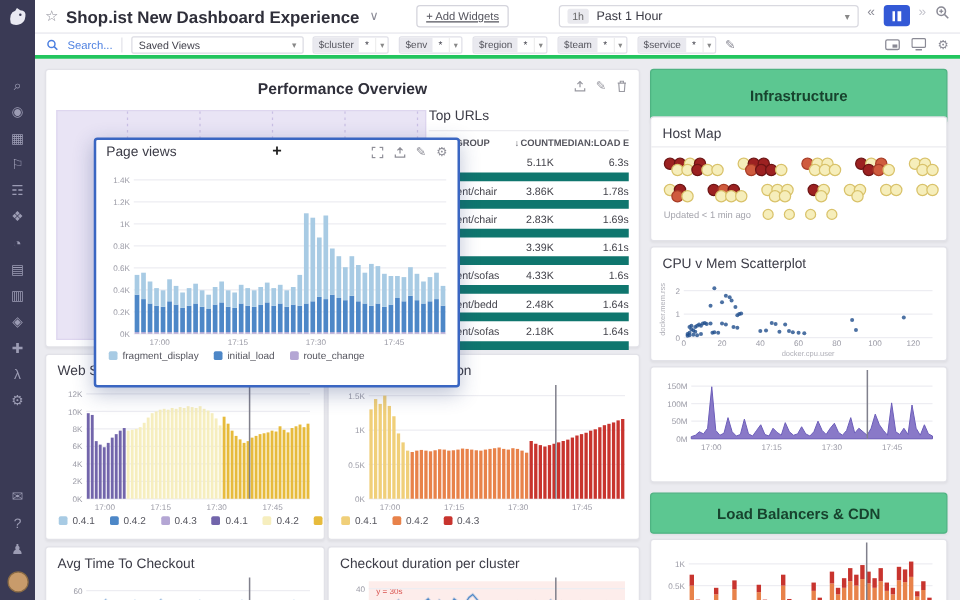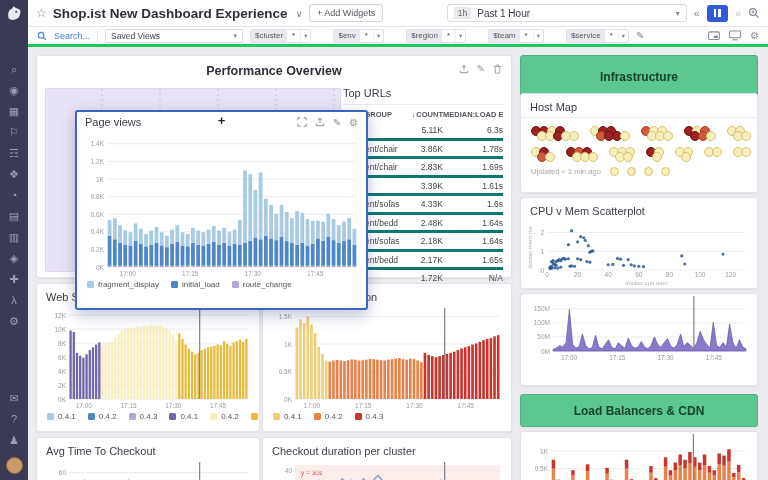--- a/index.html
+++ b/index.html
@@ -12,38 +12,38 @@
   .side-icons{display:flex;flex-direction:column;align-items:center;}
   .side-ic{color:#9c9cb4;font-size:11px;line-height:1;margin:5px 0;cursor:pointer;}
   .side-bottom{margin-top:auto;display:flex;flex-direction:column;align-items:center;padding-bottom:6px;}
   .avatar{width:15px;height:15px;border-radius:50%;background:#c89b6b;border:1px solid #8a6b45;margin-top:6px;}
   
   .topbar{position:absolute;left:28px;top:0;right:0;height:27px;background:#fff;border-bottom:1px solid #e4e4ea;
           display:flex;align-items:center;padding:0 8px;gap:6px;box-sizing:border-box;z-index:25;}
   .star{color:#8a8a95;font-size:12px;}
   .title{font-size:13.5px;font-weight:bold;color:#2f2f3a;}
   .chev{color:#8a8a95;font-size:10px;margin-left:2px;}
-  .addw{border:1px solid #d4d4dc;border-radius:3px;font-size:9px;color:#55555e;padding:3px 7px;background:#fff;margin-left:0;}
-  .time-wrap{margin-left:auto;display:flex;align-items:center;gap:5px;}
+  .addw{border:1px solid #d4d4dc;border-radius:3px;font-size:9px;color:#55555e;padding:3px 7px;background:#fff;margin-left:24px;text-decoration:underline;}
+  .time-wrap{margin-left:auto;display:flex;align-items:flex-start;gap:5px;}
   .time-box{display:flex;align-items:center;border:1px solid #d9d9e0;border-radius:3px;padding:2px 6px;gap:6px;width:240px;box-sizing:border-box;}
   .badge-1h{background:#e9e9ee;border-radius:2px;font-size:8.5px;padding:1px 4px;color:#666;}
   .time-label{font-size:10px;color:#3a3a44;}
   .time-caret{margin-left:auto;color:#888;font-size:8px;}
   .nav-btn{color:#8a8a95;font-size:11px;padding:0 2px;cursor:pointer;}
   .nav-btn.dim{color:#c3c3cc;}
   .pause-btn{width:21px;height:17px;background:#3359d6;border-radius:3px;display:flex;align-items:center;justify-content:center;gap:2px;cursor:pointer;}
   .pause-btn i{display:block;width:2.5px;height:8px;background:#fff;}
   
   .toolbar{position:absolute;left:28px;top:27px;right:0;height:20px;background:#fff;border-bottom:3px solid #22c55e;
            display:flex;align-items:center;padding:0 9px;gap:7px;box-sizing:border-box;z-index:25;}
   .srch-txt{font-size:9px;color:#4a7ee0;}
   .vline{width:1px;height:12px;background:#e4e4ea;}
   .sv-box{border:1px solid #dcdce3;border-radius:2px;padding:1px 5px;width:138px;display:flex;align-items:center;font-size:8.5px;color:#44444e;box-sizing:border-box;}
   .sv-box .c{margin-left:auto;color:#888;font-size:7px;}
-  .pills{display:flex;gap:22px;align-items:center;}
+  .pills{display:flex;gap:8px;align-items:center;}
   .pill{display:flex;align-items:center;border:1px solid #e0e0e8;border-radius:2px;overflow:hidden;font-size:8px;background:#fff;}
   .pill .var{background:#e9e9ef;padding:1.5px 4px;color:#55555e;}
   .pill .val{padding:1.5px 5px;color:#44444e;border-right:1px solid #eee;}
   .pill .c{color:#888;font-size:6.5px;padding:0 3px;}
   .tb-pencil{color:#8a8a95;font-size:10px;}
   .tb-right{margin-left:auto;display:flex;gap:9px;align-items:center;color:#8a8a95;}
   
   .card{position:absolute;background:#fff;border:1px solid #e2e2e8;border-radius:3px;box-shadow:0 1px 2px rgba(0,0,0,.05);box-sizing:border-box;}
   .ctitle{font-size:11px;color:#3c3c47;padding:7px 9px 3px;}
   .green-head{display:flex;align-items:center;justify-content:center;background:#5cc791;border:1px solid #4eb382;
@@ -51,21 +51,21 @@
   .card-actions{position:absolute;top:7px;right:9px;display:flex;gap:8px;color:#9a9aa2;align-items:center;font-size:10px;}
   .perf-title{text-align:center;font-weight:bold;font-size:12.5px;color:#2f2f3a;padding-top:8px;}
   .heatmap{position:absolute;left:8px;top:32px;width:294px;height:182px;background:#e9e4f5;border:1px solid #ded6ef;}
   
   .topurls{position:absolute;left:306px;top:28px;right:8px;bottom:4px;}
   .tu-title{font-size:11px;color:#3c3c47;padding:3px 0 5px;border-bottom:1px solid #ececf0;}
   .tu-head{display:flex;font-size:7.5px;font-weight:bold;color:#55555e;padding:5px 0 3px;}
   .tu-path{width:58px;overflow:hidden;white-space:nowrap;text-overflow:ellipsis;flex:none;}
   .tu-count{width:42px;text-align:right;flex:none;}
   .tu-med{flex:1;text-align:right;overflow:hidden;white-space:nowrap;}
-  .tu-row{display:flex;font-size:8.5px;color:#44444c;padding:3px 0 2.5px;border-bottom:3px solid #0f766e;}
+  .tu-row{display:flex;font-size:8.5px;color:#44444c;padding:3px 0 2.5px;border-bottom:7px solid #0f766e;}
   .tu-row .tu-path{padding-left:22px;box-sizing:border-box;width:58px;}
   .sort-ic{font-size:7px;margin-right:1px;}
   
   .popup{position:absolute;left:75px;top:110px;width:293px;height:200px;background:#fff;border:2px solid #3a66c2;
          border-radius:3px;box-shadow:0 5px 16px rgba(40,60,120,.3);z-index:20;box-sizing:border-box;}
   .pp-head{position:relative;display:flex;align-items:center;padding:4px 8px 0;}
   .pp-title{font-size:11px;color:#3c3c47;}
   .pp-cross{position:absolute;left:50%;top:1px;transform:translateX(-50%);font-weight:bold;font-size:13px;color:#222;}
   .pp-icons{margin-left:auto;display:flex;gap:8px;color:#8f8f98;align-items:center;font-size:10px;}
   

